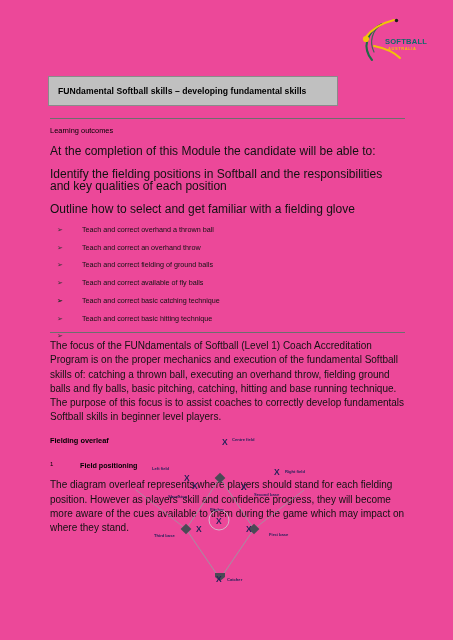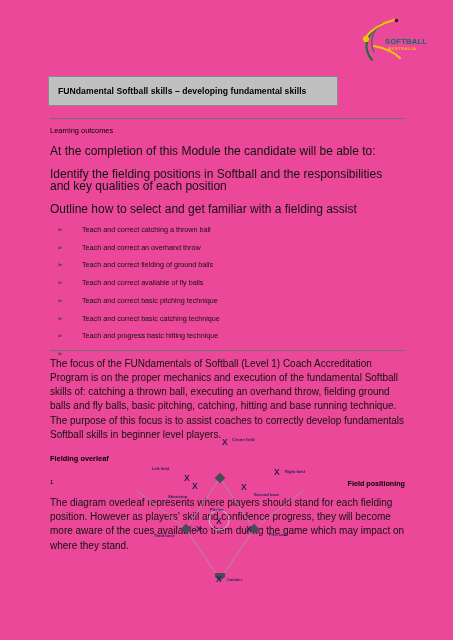--- a/index.html
+++ b/index.html
@@ -121,21 +121,20 @@
     color: #000000;
   }
 
   .num-head {
     font-size: 7.2px;
     font-weight: bold;
     color: #000000;
     margin: 0 0 8px 0;
     position: relative;
     padding-left: 30px;
-    text-align: right;
   }
   .num-head .num {
     position: absolute;
     left: 0;
     top: 0;
     font-weight: normal;
     font-size: 6px;
   }
 
   
@@ -178,50 +177,49 @@
   <div class="content">
 
     <div class="hrule"></div>
 
     <div class="h-bold">Learning outcomes</div>
 
     <p class="body">At the completion of this Module the candidate will be able to:</p>
 
     <p class="body">Identify the fielding positions in Softball and the responsibilities and key qualities of each position</p>
 
-    <p class="body">Outline how to select and get familiar with a fielding assist</p>
+    <p class="body">Outline how to select and get familiar with a fielding glove</p>
 
     <ul class="bullets">
       <li>
         <span class="mk">➢</span>
-        <span>Teach and correct catching a thrown ball</span>
+        <span>Teach and correct overhand a thrown ball</span>
       </li>
       <li>
         <span class="mk">➢</span>
         <span>Teach and correct an overhand throw</span>
       </li>
       <li>
         <span class="mk">➢</span>
         <span>Teach and correct fielding of ground balls</span>
       </li>
       <li>
         <span class="mk">➢</span>
         <span>Teach and correct available of fly balls</span>
       </li>
       <li>
         <span class="mk">➢</span>
-        <span>Teach and correct basic pitching technique</span>
       </li>
       <li>
         <span class="mk">➢</span>
         <span>Teach and correct basic catching technique</span>
       </li>
       <li>
         <span class="mk">➢</span>
-        <span>Teach and progress basic hitting technique</span>
+        <span>Teach and correct basic hitting technique</span>
       </li>
       <li>
         <span class="mk">➢</span>
       </li>
     </ul>
 
     <div class="hrule thin"></div>
 
     <p class="para">The focus of the FUNdamentals of Softball (Level 1) Coach Accreditation Program is on the proper mechanics and execution of the fundamental Softball skills of: catching a thrown ball, executing an overhand throw, fielding ground balls and fly balls, basic pitching, catching, hitting and base running technique. The purpose of this focus is to assist coaches to correctly develop fundamentals Softball skills in beginner level players.</p>
 

